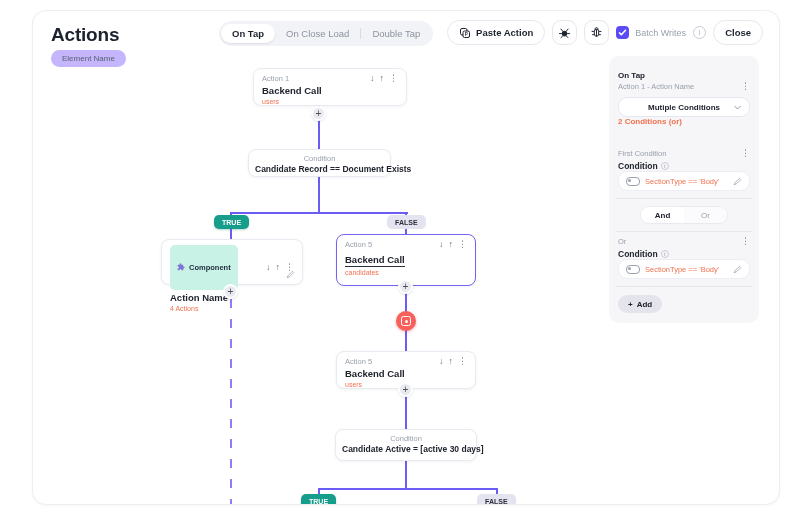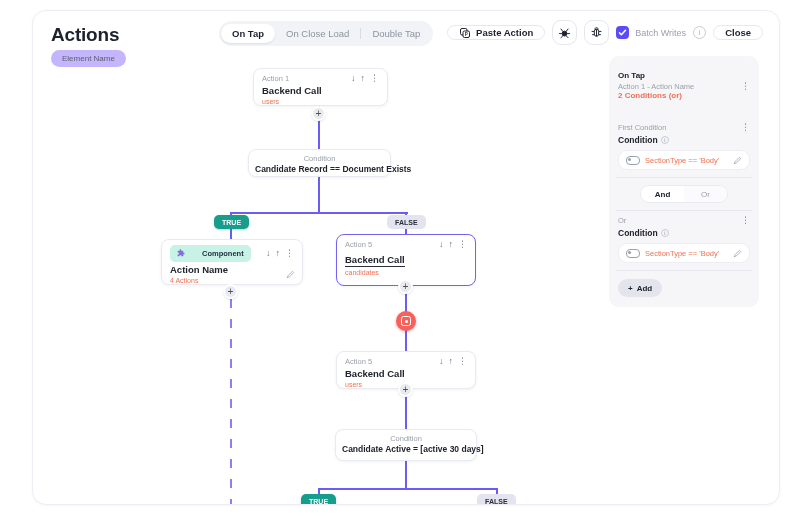--- a/index.html
+++ b/index.html
@@ -14,40 +14,40 @@
     box-shadow:0 1px 3px rgba(25,30,50,.04);overflow:hidden;
   }
   
   .page-title{position:absolute;left:18px;top:13px;font-size:19px;font-weight:bold;letter-spacing:-.2px;color:#1c222e}
   .element-chip{position:absolute;left:18px;top:39px;background:#c4b5fd;color:#5a6170;font-size:8px;padding:4px 11px;border-radius:9px}
   .tabs{position:absolute;left:186px;top:10px;height:25px;background:#f2f3f7;border-radius:14px;display:flex;align-items:center;padding:0 2px;box-sizing:border-box}
   .tab{font-size:9.5px;color:#8d93a0;padding:4px 11px;border-radius:12px;white-space:nowrap;cursor:pointer}
   .tab.active{background:#fff;color:#1c222e;font-weight:bold;box-shadow:0 1px 2px rgba(25,30,50,.10)}
   .tab-sep{width:1px;height:11px;background:#d9dbe4}
   .hdr-right{position:absolute;right:16px;top:9px;height:25px;display:flex;align-items:center;gap:7px}
-  .btn{display:flex;align-items:center;gap:5px;height:15px;padding:0 11px;border:1px solid #e6e7ee;border-radius:13px;background:#fff;font-size:9.5px;font-weight:bold;color:#1c222e;box-sizing:border-box;cursor:pointer;white-space:nowrap}
+  .btn{display:flex;align-items:center;gap:5px;height:25px;padding:0 11px;border:1px solid #e6e7ee;border-radius:13px;background:#fff;font-size:9.5px;font-weight:bold;color:#1c222e;box-sizing:border-box;cursor:pointer;white-space:nowrap}
   .icon-btn{width:25px;height:25px;border:1px solid #e6e7ee;border-radius:9px;background:#fff;display:flex;align-items:center;justify-content:center;box-sizing:border-box;cursor:pointer}
   .chk{width:13px;height:13px;border-radius:4px;background:#5a4bf5;display:flex;align-items:center;justify-content:center;cursor:pointer}
   .chk-label{font-size:9px;color:#9aa0ac;margin-left:-1px}
   .info-ic{width:13px;height:13px;border-radius:50%;border:1px solid #c9ccd6;color:#b4b8c2;font-size:8px;display:flex;align-items:center;justify-content:center;box-sizing:border-box}
   
   .vline{position:absolute;width:2px;background:#6b5cf6;z-index:1}
   .hline{position:absolute;height:2px;background:#6b5cf6;z-index:1}
   .dline{position:absolute;width:2px;z-index:1;background:repeating-linear-gradient(to bottom,#8d7ef2 0 9px,transparent 9px 20px)}
   .node{position:absolute;background:#fff;border:1px solid #e9eaf1;border-radius:8px;box-shadow:0 1px 3px rgba(25,30,50,.06);padding:5px 8px;box-sizing:border-box;z-index:2}
   .node.selected{border:1.5px solid #7263f2}
   .node-head{display:flex;justify-content:space-between;align-items:center}
   .node-kind{font-size:7.5px;color:#9aa0ac}
   .node-ctrl{display:flex;gap:5px;color:#6a7180;font-size:9px;line-height:1}
   .node-ctrl span{cursor:pointer}
   .node-title{font-size:9.5px;font-weight:bold;color:#20242e;margin-top:2px}
   .node-title.editing{display:inline-block;border-bottom:1.2px solid #2a2f3a;padding-bottom:1px}
   .node-sub{font-size:7px;color:#f07250;margin-top:2px}
   .node-foot{position:absolute;right:7px;bottom:5px;color:#9aa0ac}
-  .comp-badge{display:inline-flex;align-items:flex-start;gap:17px;background:#c9f2e6;border-radius:5px;padding:4px 7px;font-size:7.5px;font-weight:bold;color:#203041}
+  .comp-badge{display:inline-flex;align-items:flex-start;gap:4px;background:#c9f2e6;border-radius:5px;padding:18px 7px;font-size:7.5px;font-weight:bold;color:#203041}
   .cond{position:absolute;background:#fff;border:1px solid #e9eaf1;border-radius:8px;box-shadow:0 1px 3px rgba(25,30,50,.06);text-align:center;padding:4px 6px;box-sizing:border-box;z-index:2}
   .cond-kind{font-size:7.5px;color:#9aa0ac}
   .cond-title{font-size:8.5px;font-weight:bold;margin-top:1px;white-space:nowrap}
   .plus{position:absolute;width:15px;height:15px;border-radius:50%;background:#e9eaef;border:2px solid #fff;box-sizing:border-box;display:flex;align-items:center;justify-content:center;font-size:10px;line-height:1;color:#4a4f5a;z-index:3;cursor:pointer;box-shadow:0 1px 2px rgba(25,30,50,.12)}
   .badge{position:absolute;font-size:7px;font-weight:bold;padding:3.5px 8px;border-radius:5px;z-index:3;line-height:1}
   .badge.true{background:#169d8b;color:#fff;box-shadow:0 1px 2px rgba(20,120,100,.3)}
   .badge.false{background:#e3e4ef;color:#2a2f3a}
   .red-marker{position:absolute;width:20px;height:20px;border-radius:50%;background:#f8605c;z-index:3;display:flex;align-items:center;justify-content:center;cursor:pointer;box-shadow:0 1px 3px rgba(200,40,40,.35)}
   .red-marker .sq{width:8px;height:8px;border:1.3px solid #fff;border-radius:2.5px;position:relative}
   .red-marker .sq::after{content:"";position:absolute;left:50%;top:50%;width:3px;height:3px;margin:-1.5px 0 0 -1.5px;background:#fff;border-radius:50%}
@@ -59,21 +59,21 @@
   .p-event{font-size:8px;font-weight:bold;margin-top:6px}
   .p-row{display:flex;justify-content:space-between;align-items:center}
   .p-gray{font-size:7.5px;color:#9aa0ac}
   .kebab{color:#6a7180;font-size:9px;cursor:pointer;line-height:1}
   .p-select{height:18px;background:#fff;border:1px solid #e7e8ef;border-radius:9px;display:flex;align-items:center;justify-content:center;font-size:8px;font-weight:bold;position:relative;margin-top:6px;cursor:pointer}
   .p-select .chev{position:absolute;right:7px;top:5px}
   .p-orange{color:#f07250;font-size:8px;font-weight:bold;}
   .p-sec{margin-top:23px}
   .p-cond-label{font-size:8.5px;font-weight:bold;margin-top:3px;display:flex;align-items:center;gap:3px}
   .mini-info{width:8px;height:8px;border-radius:50%;border:1px solid #c9ccd6;color:#b4b8c2;font-size:5.5px;display:flex;align-items:center;justify-content:center;box-sizing:border-box}
-  .p-value{height:18px;background:#fff;border:1px solid #eceef4;border-radius:9px;display:flex;align-items:center;gap:5px;padding:0 7px;margin-top:5px;cursor:pointer}
+  .p-value{height:18px;background:#fff;border:1px solid #eceef4;border-radius:9px;display:flex;align-items:center;gap:5px;padding:0 7px;cursor:pointer}
   .p-value-text{color:#f07250;font-size:7.5px;flex:1;white-space:nowrap;overflow:hidden}
   .toggle-ic{width:12px;height:7px;border:1px solid #9aa0ac;border-radius:4px;position:relative;flex:none}
   .toggle-ic::after{content:"";position:absolute;left:1px;top:1px;width:3px;height:3px;border-radius:50%;background:#9aa0ac}
   .p-div{height:1px;background:#e7e8ee;margin:7px -2px 0}
   .andor{width:88px;height:18px;margin:7px auto 0;background:#fff;border:1px solid #e9eaf0;border-radius:10px;display:flex;box-sizing:border-box;overflow:hidden;cursor:pointer}
   .andor .seg{flex:1;display:flex;align-items:center;justify-content:center;font-size:8px}
   .andor .seg.on{font-weight:bold;color:#20242e;background:#fff;box-shadow:1px 0 2px rgba(25,30,50,.10)}
   .andor .seg.off{color:#9aa0ac;background:#fbfbfd}
   .p-add{display:inline-flex;align-items:center;gap:4px;background:#e4e5ec;border-radius:9px;height:18px;padding:0 10px;font-size:8px;font-weight:bold;margin-top:8px;cursor:pointer;box-sizing:border-box}
   svg{display:block}
@@ -140,21 +140,21 @@
   <div class="vline" style="left:197px;top:218px;height:10px"></div>
   <div class="vline" style="left:372px;top:218px;height:6px"></div>
   <div class="dline" style="left:197px;top:288px;height:205px"></div>
   <div class="vline" style="left:372px;top:275px;height:65px"></div>
   <div class="vline" style="left:372px;top:378px;height:40px"></div>
   <div class="vline" style="left:372px;top:450px;height:27px"></div>
   <div class="hline" style="left:285px;top:477px;width:179px"></div>
   <div class="vline" style="left:285px;top:477px;height:7px"></div>
   <div class="vline" style="left:463px;top:477px;height:7px"></div>
 
-  <div class="node" style="left:220px;top:57px;width:135px;height:38px">
+  <div class="node" style="left:220px;top:57px;width:154px;height:38px">
     <div class="node-head">
       <span class="node-kind">Action 1</span>
       <span class="node-ctrl">
         <span>↓</span>
         <span>↑</span>
         <span>⋮</span>
       </span>
     </div>
     <div class="node-title">Backend Call</div>
     <div class="node-sub">users</div>
@@ -232,20 +232,28 @@
 
   <div class="badge true" style="left:268px;top:483px">TRUE</div>
   <div class="badge false" style="left:444px;top:483px">FALSE</div>
 
   <div class="panel">
     <div class="p-event">On Tap</div>
     <div class="p-row" style="margin-top:2px">
       <span class="p-gray">Action 1 - Action Name</span>
       <span class="kebab">⋮</span>
     </div>
+    <div class="p-select">
+      <span>Mutiple Conditions</span>
+      <span class="chev">
+        <svg width="9" height="9" viewBox="0 0 24 24" fill="none" stroke="#8d93a0" stroke-width="2.5" stroke-linecap="round">
+            <path d="M5 9l7 7 7-7"></path>
+          </svg>
+      </span>
+    </div>
     <div class="p-orange">2 Conditions (or)</div>
 
     <div class="p-row p-sec">
       <span class="p-gray">First Condition</span>
       <span class="kebab">⋮</span>
     </div>
     <div class="p-cond-label">
       <span>Condition</span>
       <span class="mini-info">i</span>
     </div>

